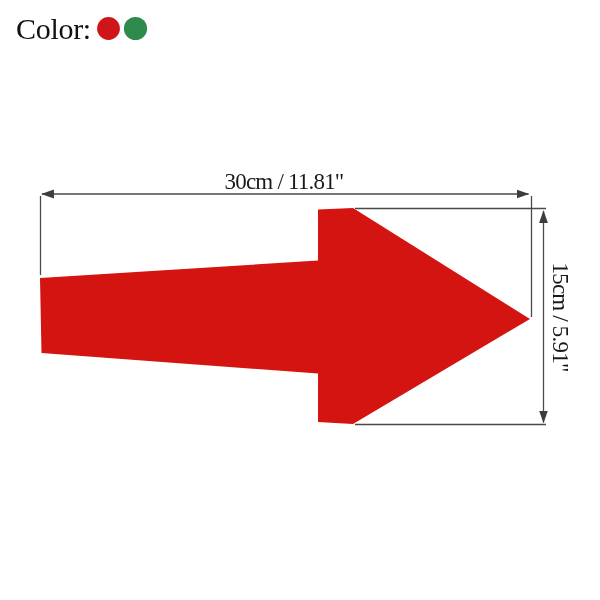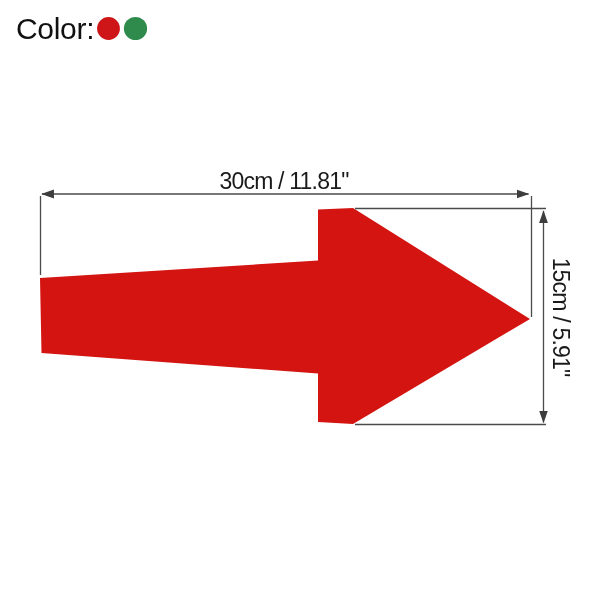--- a/index.html
+++ b/index.html
@@ -7,20 +7,21 @@
     padding: 0;
     background: #ffffff;
     font-family: "Liberation Sans", sans-serif;
   }
   .stage {
     position: relative;
     width: 600px;
     height: 600px;
     background: #ffffff;
     overflow: hidden;
+    font-family: Liberation Serif, serif;
   }
   .stage svg {
     position: absolute;
     left: 0;
     top: 0;
   }
   .legend-label {
     font-size: 30px;
     letter-spacing: -0.3px;
   }

